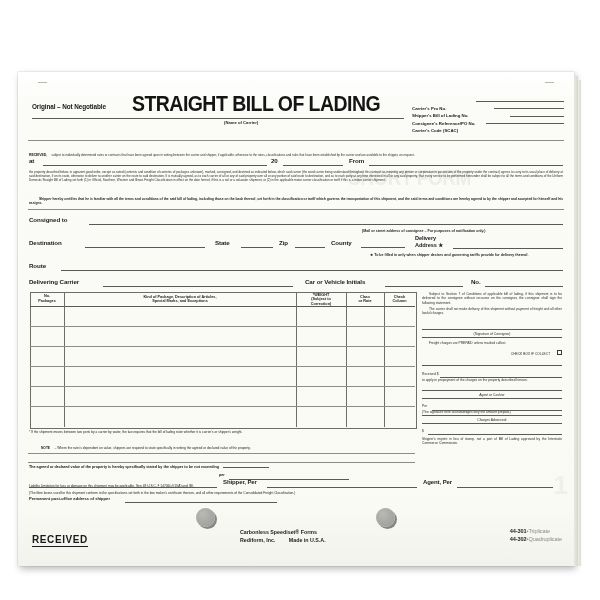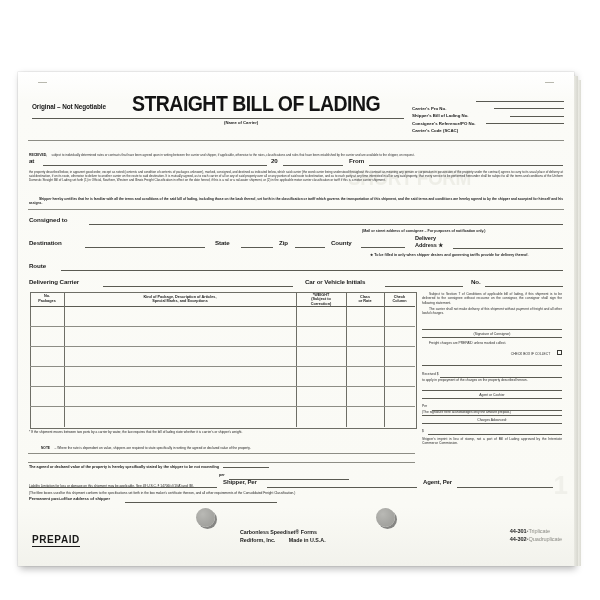--- a/index.html
+++ b/index.html
@@ -345,21 +345,21 @@
       </div>
 
       <div style="position:absolute;left:11px;top:424px;width:534px;height:12px;">
         <span style="position:absolute;left:0;top:0;font-size:4.1px;font-weight:bold;color:#1d1d1d;">Permanent post-office address of shipper</span>
         <span style="position:absolute;left:96px;width:152px;top:5px;border-bottom:.6px solid #5a5a52;height:1px;display:block;"></span>
       </div>
 
       <div class="pagenum">1</div>
 
       <div style="position:absolute;left:0;right:0;bottom:0;height:52px;">
-        <div class="brand" style="position:absolute;left:14px;top:20px;">PREPAID</div>
+        <div class="brand" style="position:absolute;left:14px;top:20px;">RECEIVED</div>
 
         <div style="position:absolute;left:222px;top:15px;">
           <div style="font-size:5.3px;font-weight:bold;color:#1b1b1b;">Carbonless Speediset® Forms</div>
           <div style="font-size:5.3px;font-weight:bold;color:#1b1b1b;margin-top:1.5px;">
             <span>Rediform, Inc.</span>
             <span style="margin-left:12px;">Made in U.S.A.</span>
           </div>
         </div>
 
         <div style="position:absolute;right:12px;top:14px;text-align:left;">

